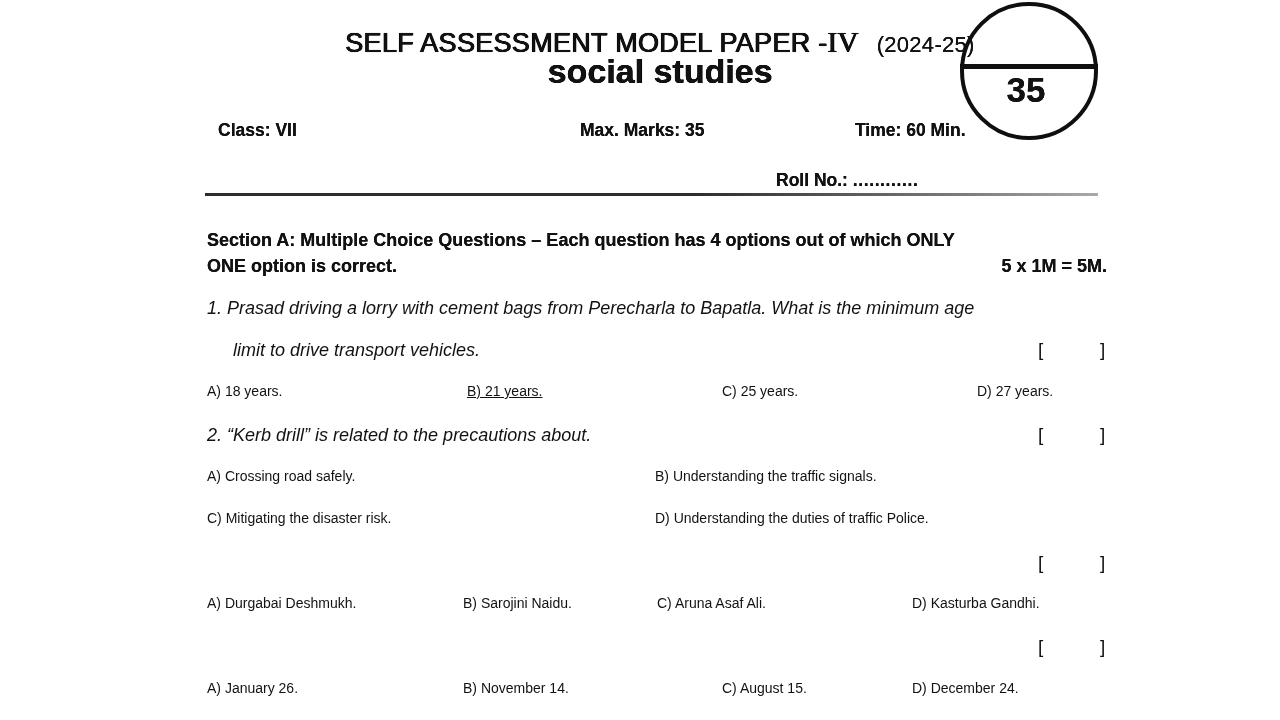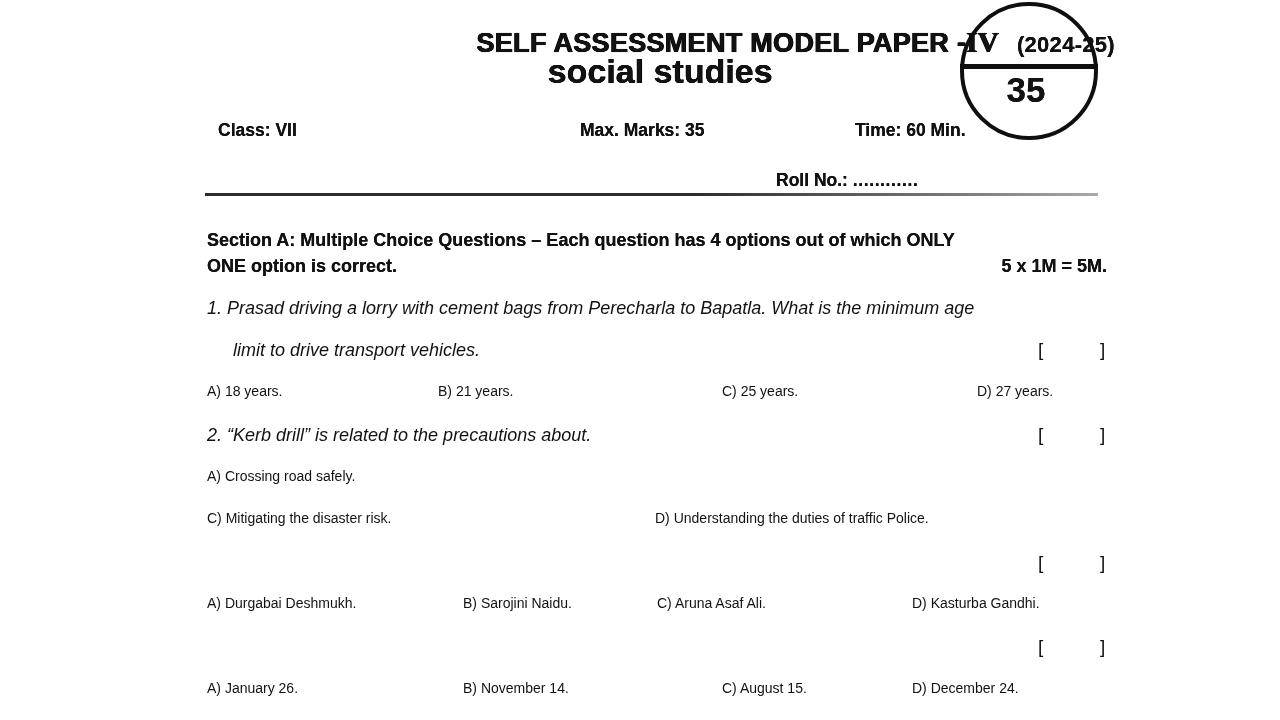--- a/index.html
+++ b/index.html
@@ -7,22 +7,22 @@
     position:relative;
     width:1280px;height:720px;
     background:#ffffff;
     overflow:hidden;
     font-family:"Liberation Sans", sans-serif;
     color:#121212;
   }
   .abs{position:absolute;white-space:nowrap;}
   .title-line{
     left:205px;top:26px;width:910px;
-    text-align:right;
-    font-size:27px;font-weight:bold;
+    text-align:center;
+    font-size:27px;font-weight:normal;
     letter-spacing:0.3px;
     text-shadow:0 0 0.7px #000, 0.5px 0 0 #000, -0.5px 0 0 #000;
   }
   .title-suffix{
     font-family:"Liberation Serif", serif;
     font-size:29px;
   }
   .title-year{
     font-size:22px;
     text-shadow:0 0 0.4px #000;
@@ -104,31 +104,32 @@
   <div class="abs section-heading" style="right:173px;top:256px;">5 x 1M = 5M.</div>
 
   <div class="abs qtext" style="left:207px;top:298px;">
     <span>1.</span>
     <span>Prasad driving a lorry with cement bags from Perecharla to Bapatla. What is the minimum age</span>
   </div>
   <div class="abs qtext" style="left:233px;top:340px;">limit to drive transport vehicles.</div>
   <div class="abs bracket" style="left:1038px;top:339px;">[</div>
   <div class="abs bracket" style="left:1100px;top:339px;">]</div>
   <div class="abs opt" style="left:207px;top:383px;">A) 18 years.</div>
-  <div class="abs opt" style="left:438px;top:383px;">B) 21 years.</div>
+  <div class="abs opt" style="left:467px;top:383px;text-decoration:underline;">B) 21 years.</div>
   <div class="abs opt" style="left:722px;top:383px;">C) 25 years.</div>
   <div class="abs opt" style="left:977px;top:383px;">D) 27 years.</div>
 
   <div class="abs qtext" style="left:207px;top:425px;">
     <span>2.</span>
     <span>“Kerb drill” is related to the precautions about.</span>
   </div>
   <div class="abs bracket" style="left:1038px;top:424px;">[</div>
   <div class="abs bracket" style="left:1100px;top:424px;">]</div>
   <div class="abs opt" style="left:207px;top:468px;">A) Crossing road safely.</div>
+  <div class="abs opt" style="left:655px;top:468px;">B) Understanding the traffic signals.</div>
   <div class="abs opt" style="left:207px;top:510px;">C) Mitigating the disaster risk.</div>
   <div class="abs opt" style="left:655px;top:510px;">D) Understanding the duties of traffic Police.</div>
 
   <div class="abs bracket" style="left:1038px;top:552px;">[</div>
   <div class="abs bracket" style="left:1100px;top:552px;">]</div>
   <div class="abs opt" style="left:207px;top:595px;">A) Durgabai Deshmukh.</div>
   <div class="abs opt" style="left:463px;top:595px;">B) Sarojini Naidu.</div>
   <div class="abs opt" style="left:657px;top:595px;">C) Aruna Asaf Ali.</div>
   <div class="abs opt" style="left:912px;top:595px;">D) Kasturba Gandhi.</div>
 

